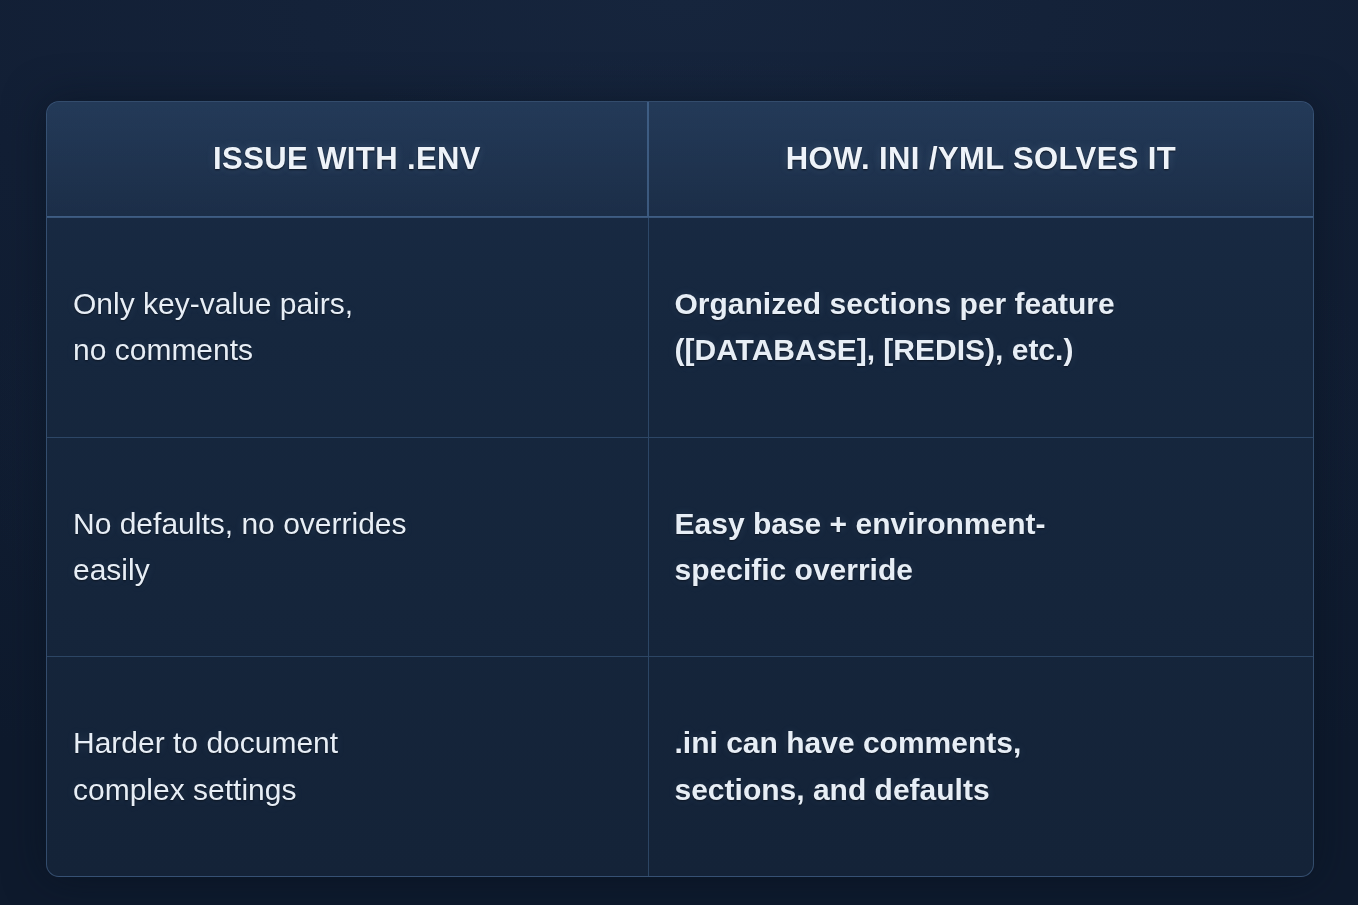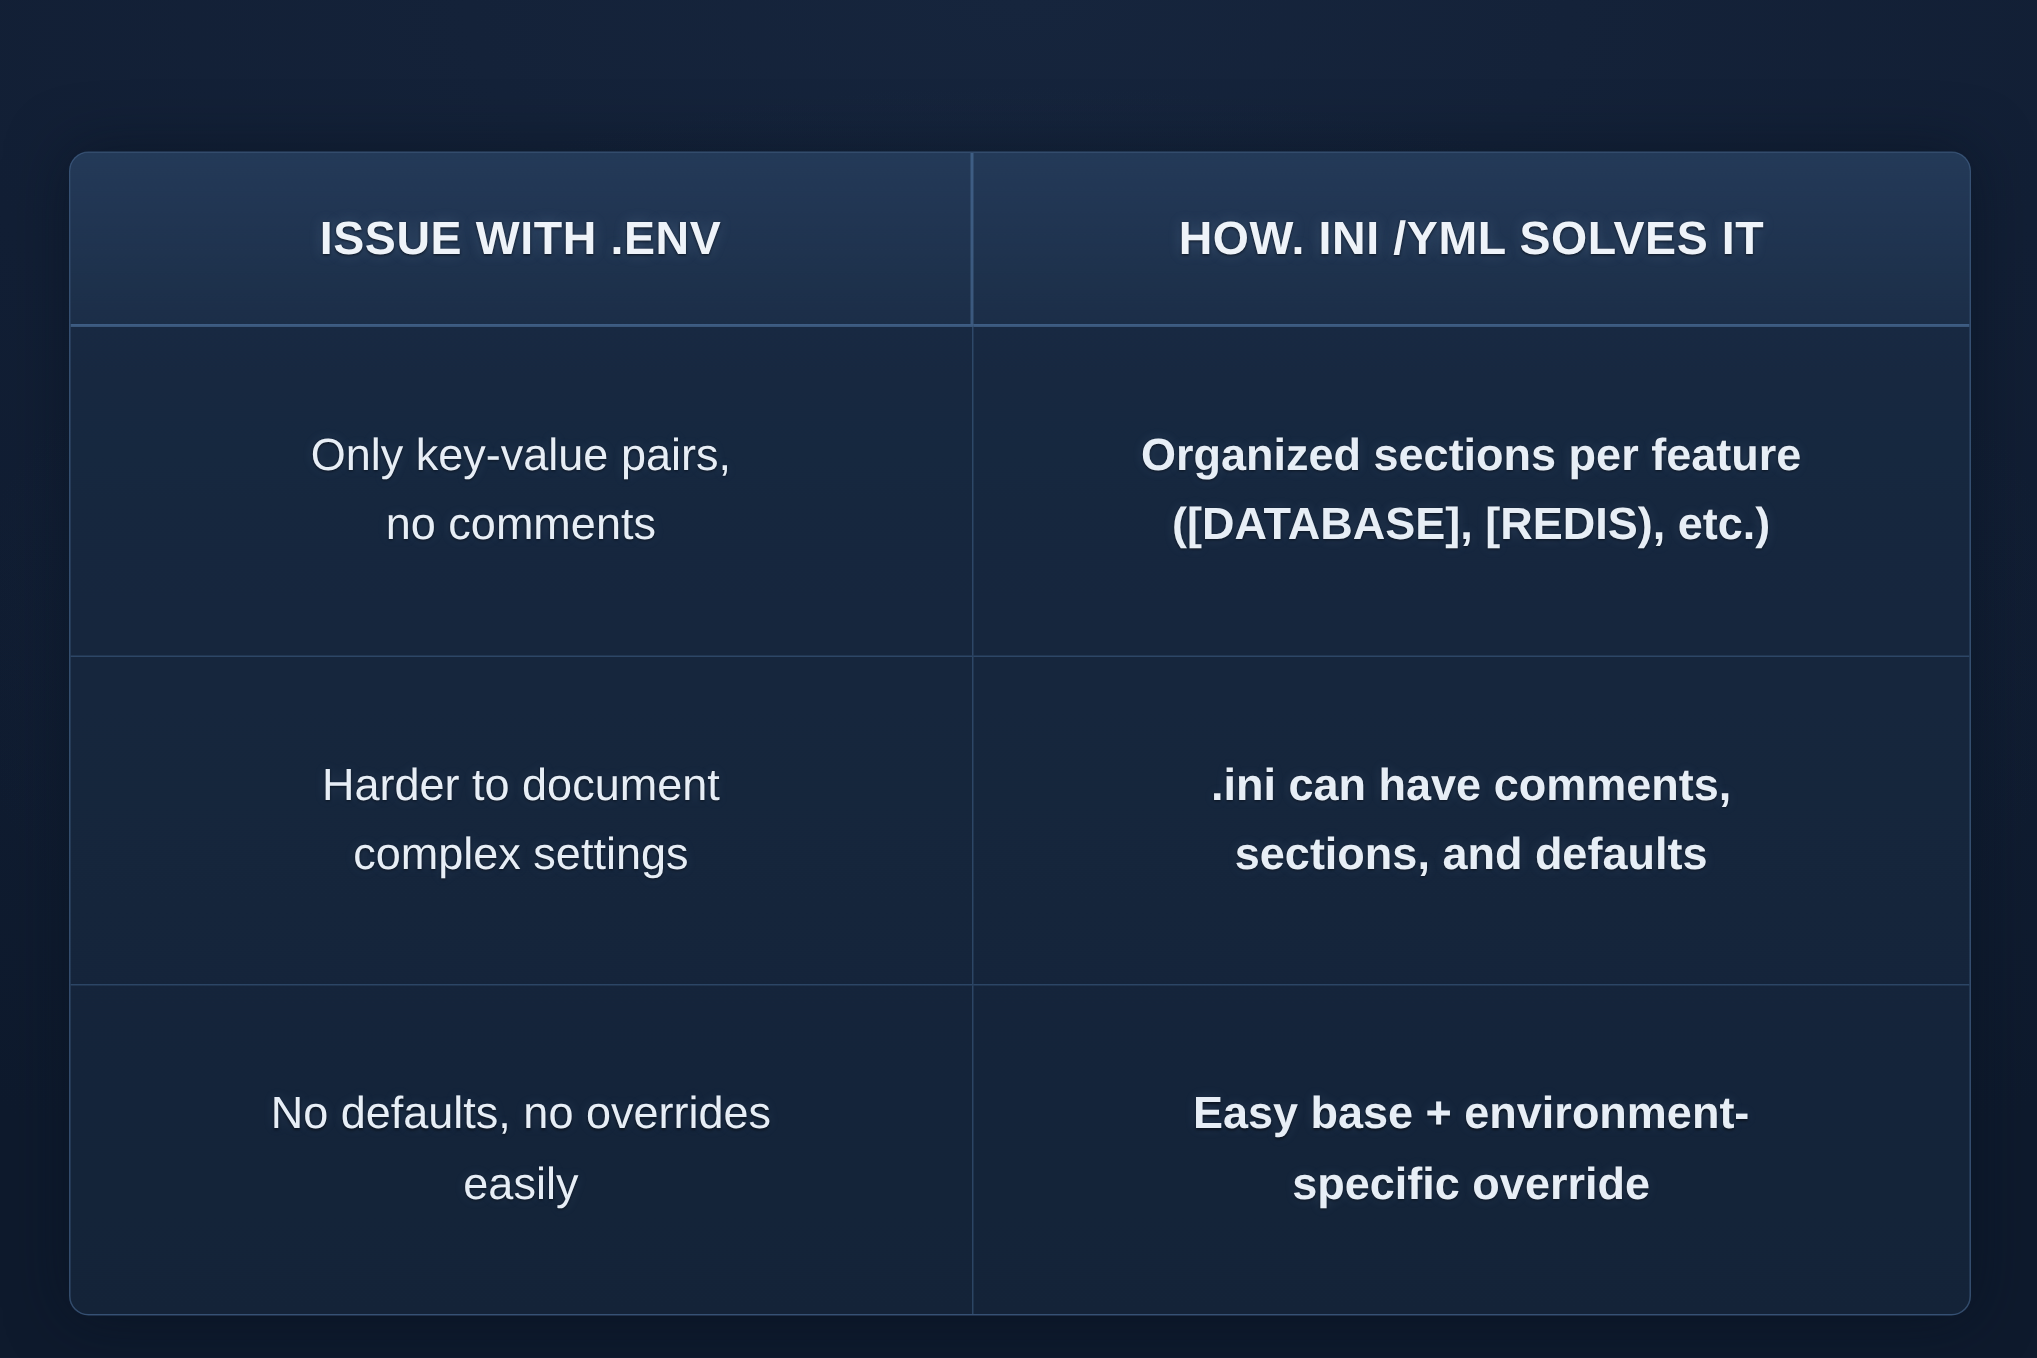--- a/index.html
+++ b/index.html
@@ -75,21 +75,20 @@
   .tbl tbody td {
     height: 165px;
     padding: 0 26px;
     vertical-align: middle;
     font-size: 30px;
     line-height: 1.55;
     font-weight: normal;
     color: #e7eef6;
     text-shadow: 0 1px 2px rgba(6,12,22,0.8), 0 0 8px rgba(140,175,215,0.16);
     border-bottom: 1.5px solid rgba(74,110,154,0.45);
-    text-align: center;
   }
   .tbl tbody td.col-div {
     border-left: 1.5px solid rgba(74,110,154,0.45);
     font-weight: bold;
   }
   .tbl tbody tr:last-child td {
     border-bottom: none;
   }
 
   .cell-line { display: block; white-space: nowrap; }
@@ -120,37 +119,37 @@
           </td>
           <td class="col-div">
             <span class="cell-line">Organized sections per feature</span>
             <span class="cell-line">([DATABASE], [REDIS), etc.)</span>
           </td>
         </tr>
 
 
         <tr>
           <td>
+            <span class="cell-line">No defaults, no overrides</span>
+            <span class="cell-line">easily</span>
+          </td>
+          <td class="col-div">
+            <span class="cell-line">Easy base + environment-</span>
+            <span class="cell-line">specific override</span>
+          </td>
+        </tr>
+
+        <tr>
+          <td>
             <span class="cell-line">Harder to document</span>
             <span class="cell-line">complex settings</span>
           </td>
           <td class="col-div">
             <span class="cell-line">.ini can have comments,</span>
             <span class="cell-line">sections, and defaults</span>
-          </td>
-        </tr>
-
-        <tr>
-          <td>
-            <span class="cell-line">No defaults, no overrides</span>
-            <span class="cell-line">easily</span>
-          </td>
-          <td class="col-div">
-            <span class="cell-line">Easy base + environment-</span>
-            <span class="cell-line">specific override</span>
           </td>
         </tr>
 
       </tbody>
     </table>
   </div>
 
 </div>
 
 </body></html>

